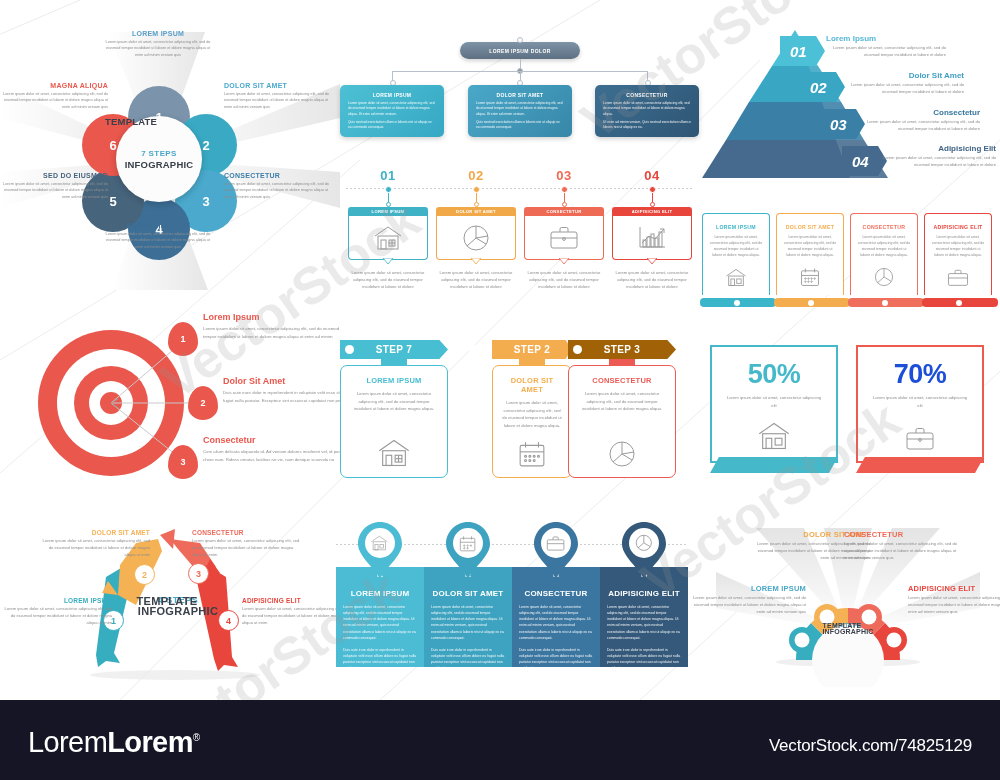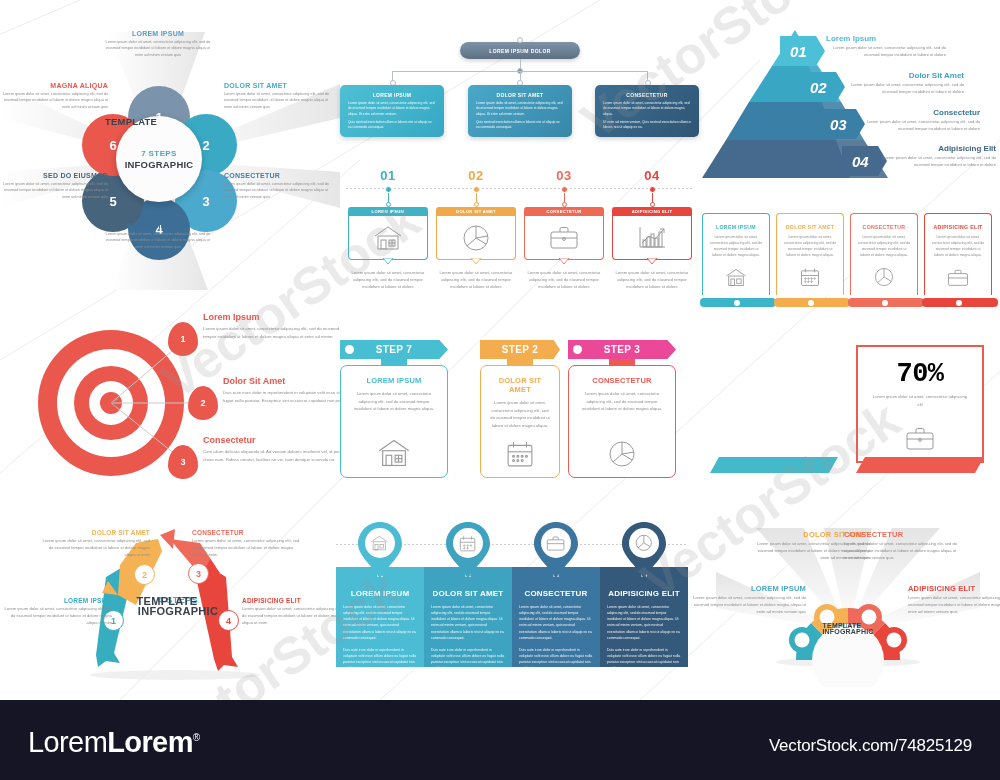--- a/index.html
+++ b/index.html
@@ -558,21 +558,21 @@
               <rect x="8" y="15" width="5" height="9"></rect>
                 <rect x="16" y="15" width="6" height="6"></rect>
               <line x1="16" y1="18" x2="22" y2="18"></line>
                 <line x1="19" y1="15" x2="19" y2="21"></line>
             </g>
           </svg>
         </div>
       </div>
     </div>
 
-    <div class="s3" style="left:116px;padding-left:28px;">
+    <div class="s3" style="left:128px;padding-left:28px;">
       <div class="rib" style="background:#f4ad4e;">
         <span>STEP 2</span>
       </div>
       <div class="ribdot"></div>
       <div class="tab" style="background:#f4ad4e;"></div>
       <div class="card" style="border-color:#f4ad4e;">
         <div class="h" style="color:#f4ad4e;">DOLOR SIT AMET</div>
         <p>Lorem ipsum dolor sit amet, consectetur adipiscing elit, sed do eiusmod tempor incididunt ut labore et dolore magna aliqua.</p>
         <div class="ico">
           <svg width="28" height="28" viewBox="0 0 26 26">
@@ -588,21 +588,21 @@
               <circle cx="7" cy="19" r=".9"></circle>
                 <circle cx="11" cy="19" r=".9"></circle>
                 <circle cx="15" cy="19" r=".9"></circle>
             </g>
           </svg>
         </div>
       </div>
     </div>
 
     <div class="s3" style="left:232px;">
-      <div class="rib" style="background:#ec4899;">
+      <div class="rib" style="background:#a16207;">
         <span>STEP 3</span>
       </div>
       <div class="ribdot"></div>
       <div class="tab" style="background:#ed5a54;"></div>
       <div class="card" style="border-color:#ed5a54;">
         <div class="h" style="color:#ed5a54;">CONSECTETUR</div>
         <p>Lorem ipsum dolor sit amet, consectetur adipiscing elit, sed do eiusmod tempor incididunt ut labore et dolore magna aliqua.</p>
         <div class="ico">
           <svg width="28" height="28" viewBox="0 0 28 28">
             <g stroke="#9a9a9a" stroke-width="1" fill="none">
@@ -612,24 +612,38 @@
                 <line x1="14" y1="14" x2="5" y2="22"></line>
               <line x1="14" y1="14" x2="26" y2="12"></line>
             </g>
           </svg>
         </div>
       </div>
     </div>
   </div>
 
   <div class="abs" id="pcts">
+    <div class="pc" style="left:4px; border-color:#45b9ca;">
+      <div class="big" style="color:#45b9ca;">50%</div>
+      <p>Lorem ipsum dolor sit amet, consectetur adipiscing elit</p>
+      <div class="ico">
+        <svg width="34" height="30" viewBox="0 0 30 26">
+          <g stroke="#9a9a9a" stroke-width="1" fill="none">
+            <polyline points="2,11 15,2 28,11"></polyline>
+              <rect x="5" y="11" width="20" height="13"></rect>
+            <rect x="8" y="15" width="5" height="9"></rect>
+              <rect x="16" y="15" width="6" height="6"></rect>
+          </g>
+        </svg>
+      </div>
+    </div>
     <div class="pc-shadow" style="left:4px; top:112px; background:#45b9ca;"></div>
 
     <div class="pc" style="left:150px; border-color:#ee5a4f;">
-      <div class="big" style="color:#000000;font-family:Liberation Mono, monospace;">70%</div>
+      <div class="big" style="color:#1d4ed8;">70%</div>
       <p>Lorem ipsum dolor sit amet, consectetur adipiscing elit</p>
       <div class="ico">
         <svg width="30" height="24" viewBox="0 0 30 24">
           <g stroke="#9a9a9a" stroke-width="1" fill="none">
             <rect x="2" y="6" width="26" height="16" rx="2"></rect>
             <path d="M11 6 V3 a1.5 1.5 0 0 1 1.5-1.5 h5 A1.5 1.5 0 0 1 19 3 V6"></path>
             <line x1="2" y1="12" x2="28" y2="12"></line>
               <circle cx="15" cy="13" r="1.4"></circle>
           </g>
         </svg>

